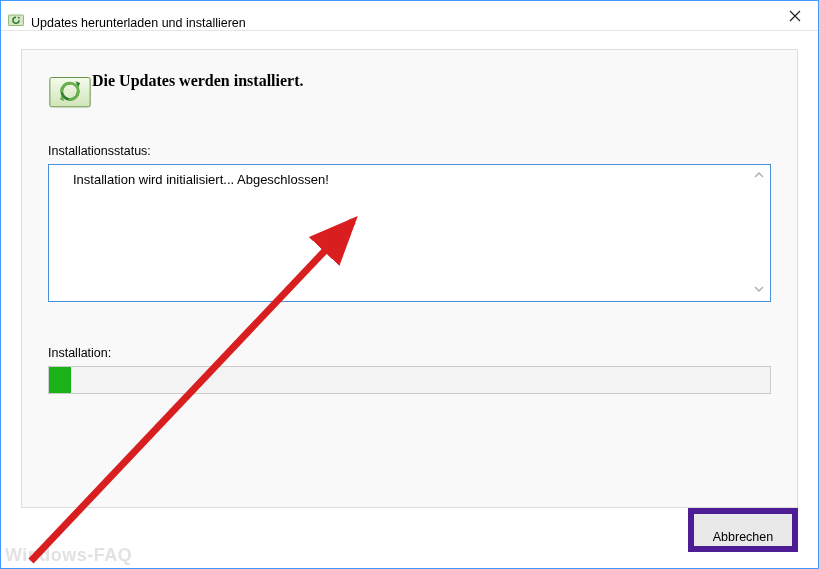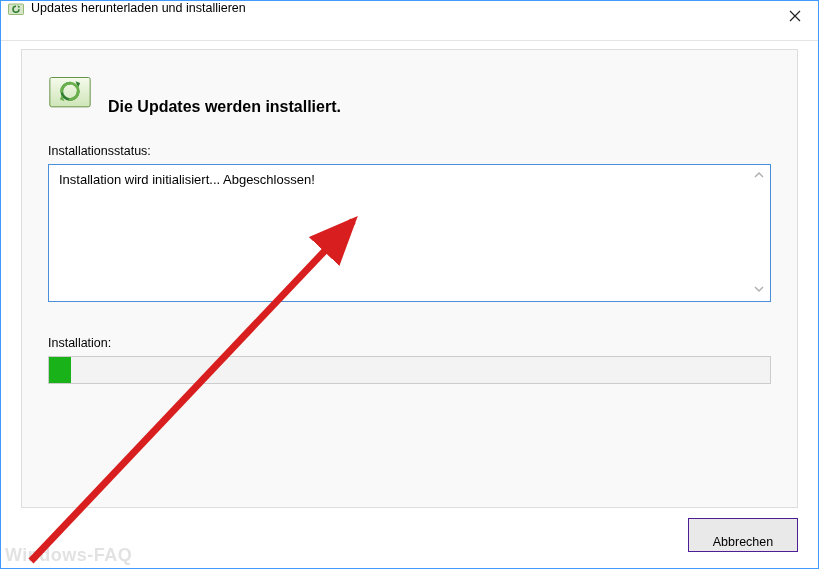--- a/index.html
+++ b/index.html
@@ -13,23 +13,23 @@
   .window {
     width: 819px;
     height: 569px;
     border: 1px solid #419aff;
     box-sizing: border-box;
     position: relative;
     background: #fff;
     overflow: hidden;
   }
   .titlebar {
-    height: 40px;
+    height: 30px;
     display: flex;
-    align-items: flex-start;
+    align-items: flex-end;
     border-bottom: 1px solid #e5e5e5;
     box-sizing: border-box;
     padding: 0 0 0 6px;
   }
   .title-icon {
     width: 18px;
     height: 18px;
     margin-right: 6px;
     display: inline-flex;
     align-items: center;
@@ -58,23 +58,23 @@
     top: 48px;
     bottom: 60px;
     border: 1px solid #ddd;
     background: #f9f9f9;
     box-sizing: border-box;
     padding: 22px 26px;
   }
 
   .header-row {
     display: flex;
-    align-items: flex-end;
-    gap: 16px;
+    align-items: flex-start;
     margin-bottom: 28px;
+    font-family: Liberation Serif, serif;
   }
   .header-icon {
     width: 44px;
     height: 44px;
     display: inline-flex;
     align-items: center;
     justify-content: center;
   }
   .header-title {
     font-size: 16px;
@@ -87,21 +87,21 @@
     margin-bottom: 6px;
     display: block;
     margin-top: 16px;
   }
 
   .status-box {
     border: 1px solid #4a90d9;
     background: #fff;
     height: 138px;
     position: relative;
-    padding: 6px 10px;
+    padding: 6px 24px;
     box-sizing: border-box;
     overflow: hidden;
     font-size: 13px;
     line-height: 1.35;
   }
   .status-scroll-up, .status-scroll-down {
     position: absolute;
     right: 4px;
     width: 14px;
     height: 14px;
@@ -126,21 +126,21 @@
   .cursor {
     display: inline-block;
     width: 1px;
     height: 15px;
     background: #000;
     vertical-align: text-bottom;
     margin-left: 4px;
   }
 
   .progress-label {
-    margin-top: 34px;
+    margin-top: 44px;
   }
 
   .progress-outer {
     height: 28px;
     border: 1px solid #ccc;
     background: #f3f3f3;
     position: relative;
     box-sizing: border-box;
     margin-top: 4px;
   }
@@ -154,21 +154,21 @@
   }
 
   .footer {
     position: absolute;
     right: 20px;
     bottom: 16px;
   }
   .btn {
     min-width: 110px;
     height: 26px;
-    border: 1px solid #4c1d95;
+    border: 6px solid #4c1d95;
     background: #e9e9e9;
     font-size: 12.5px;
     padding: 16px 16px;
     cursor: pointer;
   }
 
   .watermark {
     position: absolute;
     left: 4px;
     bottom: 2px;

